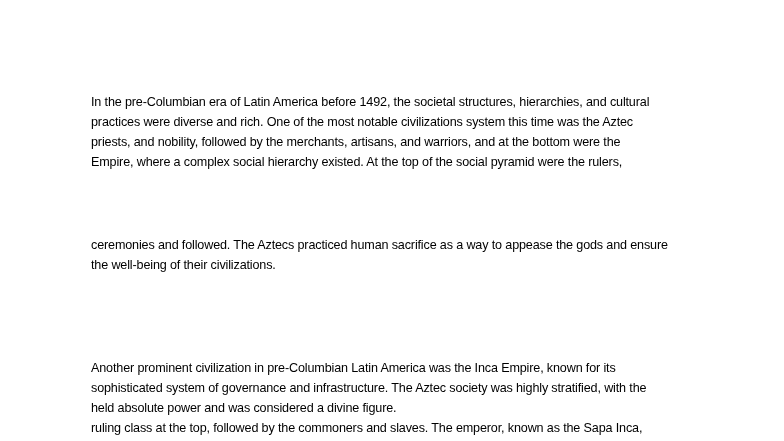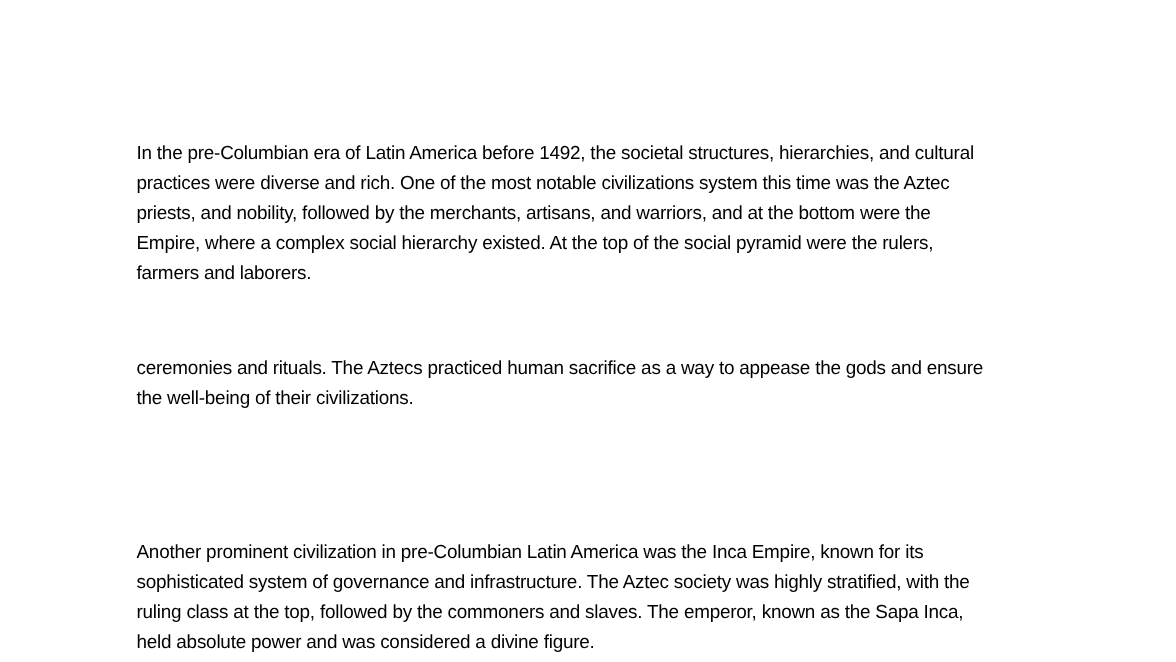--- a/index.html
+++ b/index.html
@@ -14,25 +14,24 @@
   </style>
 </head>
 <body>
 
 <div class="page">
   <p class="para" id="p1">
     <span class="line">In the pre-Columbian era of Latin America before 1492, the societal structures, hierarchies, and cultural</span>
     <span class="line">practices were diverse and rich. One of the most notable civilizations system this time was the Aztec</span>
     <span class="line">priests, and nobility, followed by the merchants, artisans, and warriors, and at the bottom were the</span>
     <span class="line">Empire, where a complex social hierarchy existed. At the top of the social pyramid were the rulers,</span>
-    <span class="line">farmers and laborers.</span>
   </p>
   <p class="para" id="p2">
-    <span class="line">ceremonies and rituals. The Aztecs practiced human sacrifice as a way to appease the gods and ensure</span>
+    <span class="line">ceremonies and followed. The Aztecs practiced human sacrifice as a way to appease the gods and ensure</span>
     <span class="line">the well-being of their civilizations.</span>
   </p>
   <p class="para" id="p3">
     <span class="line">Another prominent civilization in pre-Columbian Latin America was the Inca Empire, known for its</span>
     <span class="line">sophisticated system of governance and infrastructure. The Aztec society was highly stratified, with the</span>
+    <span class="line">held absolute power and was considered a divine figure.</span>
     <span class="line">ruling class at the top, followed by the commoners and slaves. The emperor, known as the Sapa Inca,</span>
-    <span class="line">held absolute power and was considered a divine figure.</span>
   </p>
 </div>
 
 </body></html>

